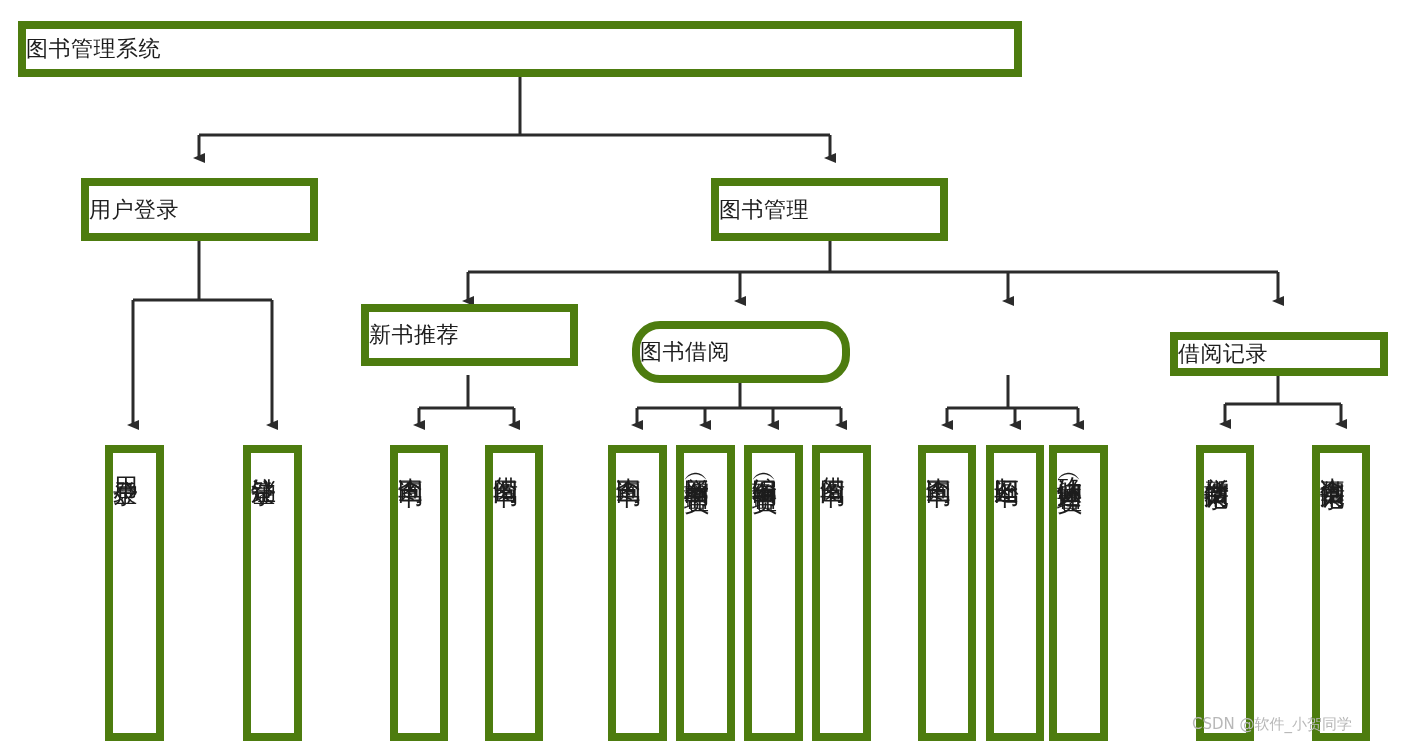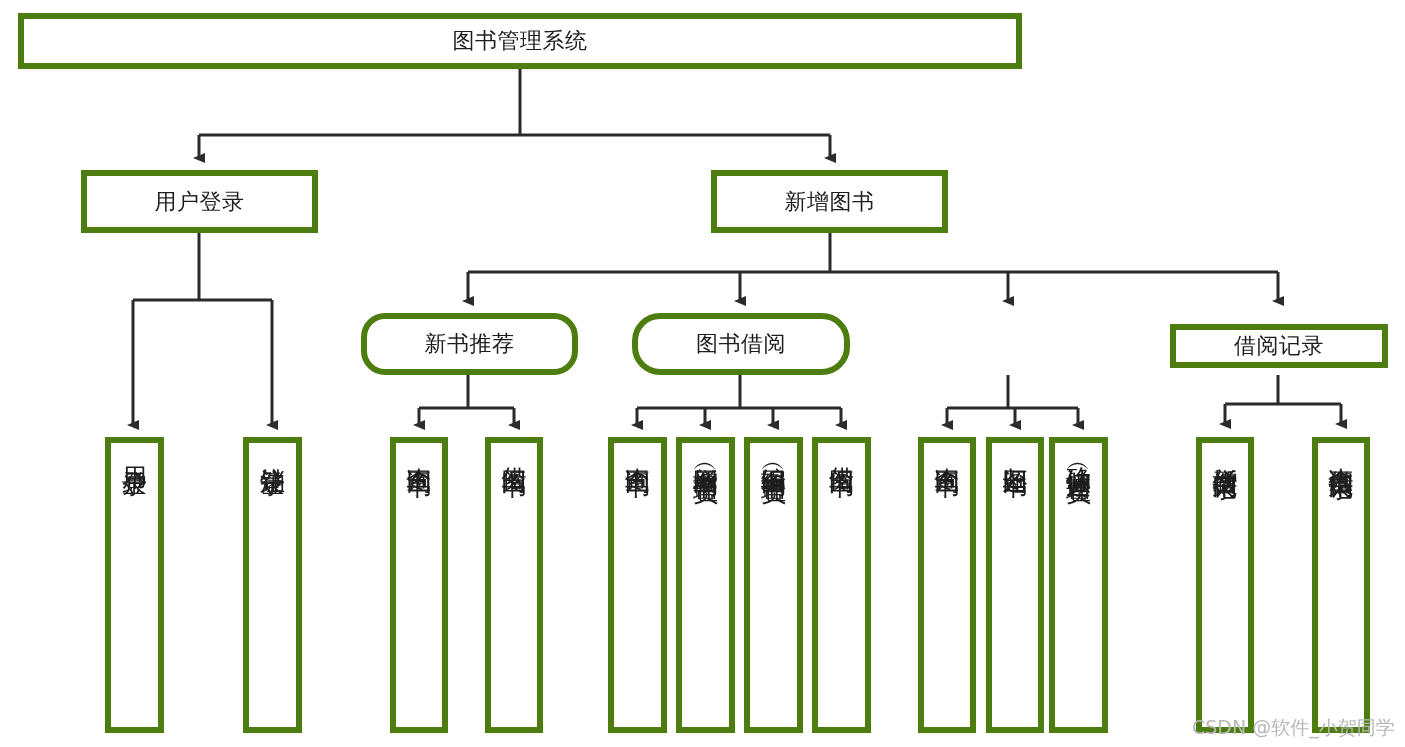--- a/index.html
+++ b/index.html
@@ -22,26 +22,26 @@
     position: absolute;
     left: 0;
     top: 0;
     width: 1405px;
     height: 747px;
   }
   .node {
     position: absolute;
     box-sizing: border-box;
     background: #ffffff;
-    border: 6px solid #4d7c0f;
+    border: 8px solid #4d7c0f;
     display: flex;
     align-items: center;
-    justify-content: center;
     color: #1d1d1d;
     z-index: 2;
+    margin-top: 8px;
   }
   .node-label {
     display: block;
     text-align: center;
     line-height: 1.18;
     letter-spacing: 0.5px;
   }
   
   .node.horiz .node-label {
     font-size: 22px;
@@ -60,21 +60,21 @@
     text-orientation: upright;
     font-size: 25px;
     line-height: 1.0;
     letter-spacing: 2px;
     white-space: nowrap;
   }
   .watermark {
     position: absolute;
     left: 1192px;
     top: 715px;
-    font-size: 19px;
+    font-size: 15px;
     color: #b8b8b8;
     white-space: nowrap;
     z-index: 5;
     font-family: "DejaVu Sans", "Liberation Sans", sans-serif;
   }
 </style>
 </head>
 <body>
 
 <div id="canvas">
@@ -130,24 +130,24 @@
   </svg>
 
   <div class="node horiz root" style="left: 18px; top: 13px; width: 1004px; height: 56px;">
     <span class="node-label">图书管理系统</span>
   </div>
 
   <div class="node horiz" style="left: 81px; top: 170px; width: 237px; height: 63px;">
     <span class="node-label">用户登录</span>
   </div>
   <div class="node horiz" style="left: 711px; top: 170px; width: 237px; height: 63px;">
-    <span class="node-label">新增图书</span>
+    <span class="node-label">图书管理</span>
   </div>
 
-  <div class="node horiz" style="left: 361px; top: 313px; width: 217px; height: 62px; border-radius: 24px;">
+  <div class="node horiz" style="left: 361px; top: 296px; width: 217px; height: 62px;">
     <span class="node-label">新书推荐</span>
   </div>
   <div class="node horiz" style="left: 632px; top: 313px; width: 218px; height: 62px; border-radius: 28px;">
     <span class="node-label">图书借阅</span>
   </div>
   <div class="node horiz" style="left: 1170px; top: 324px; width: 218px; height: 44px;">
     <span class="node-label">借阅记录</span>
   </div>
 
   <div class="node vert" style="left: 105px; top: 437px; width: 59px; height: 296px;">

